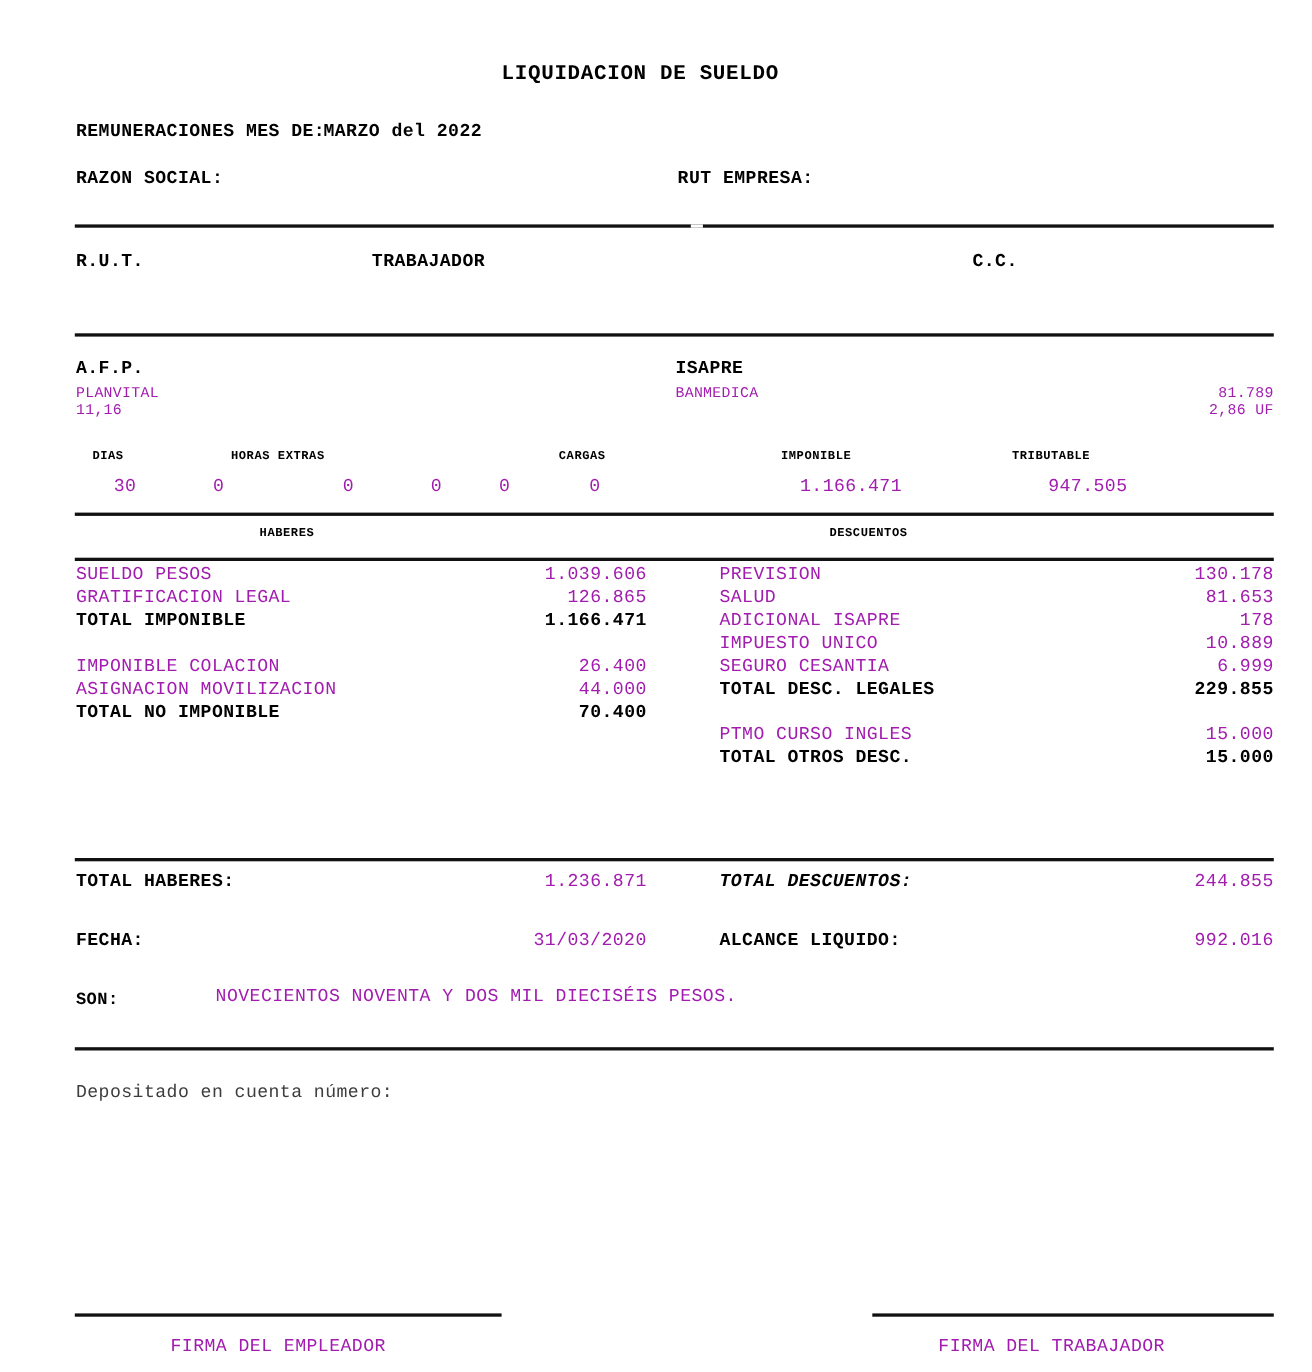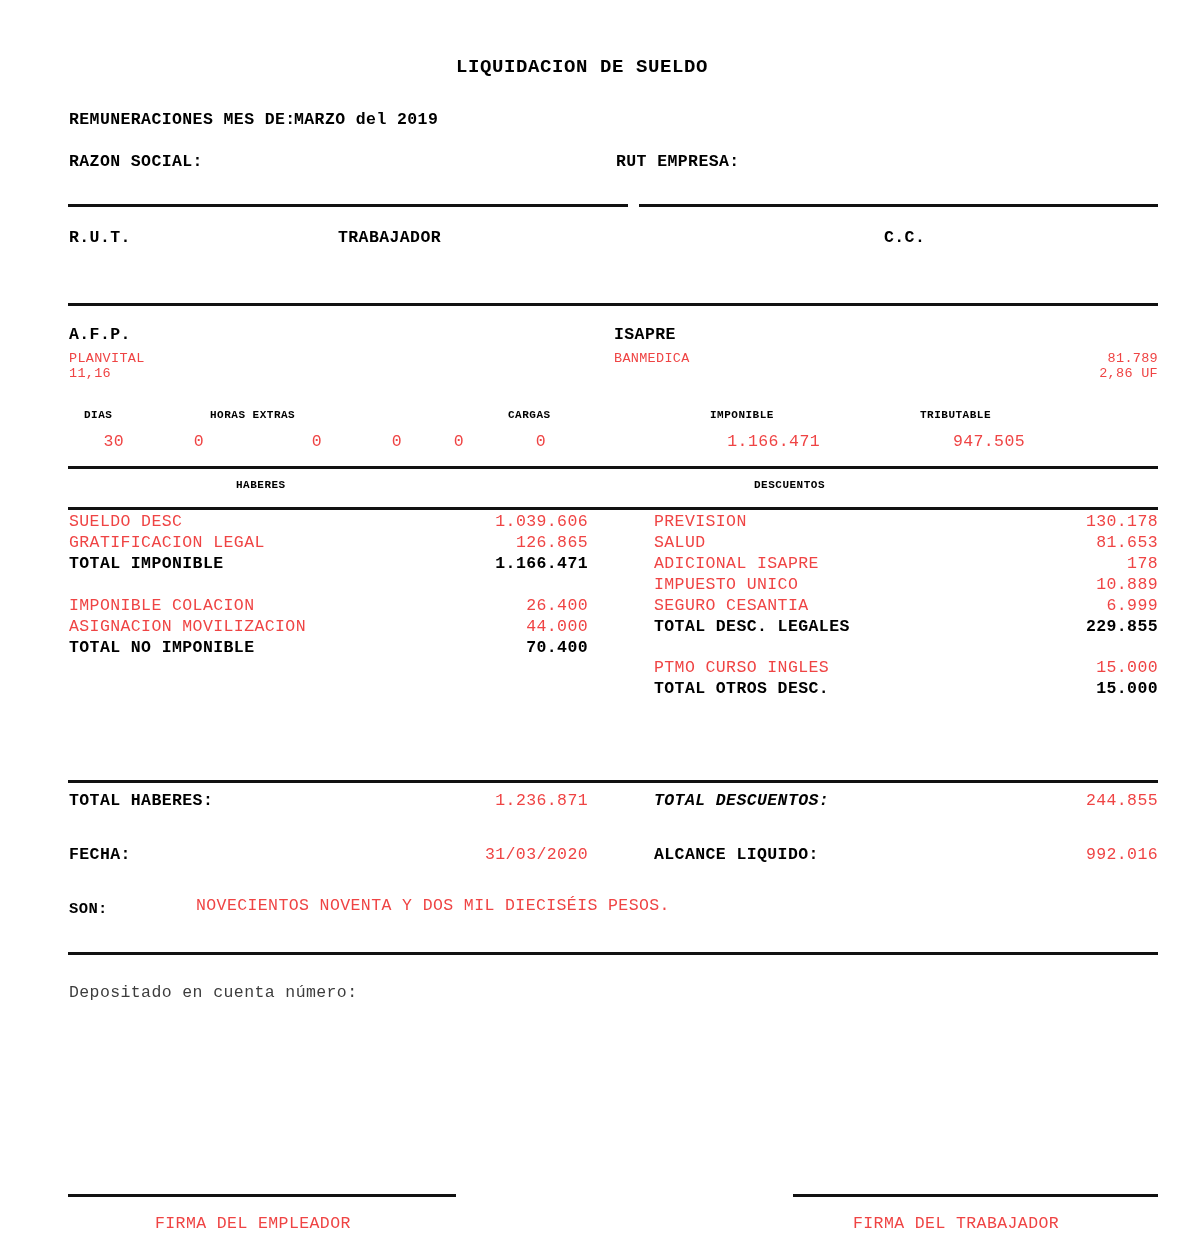--- a/index.html
+++ b/index.html
@@ -22,21 +22,21 @@
     height: 1099px;
   }
   
   .t {
     position: absolute;
     white-space: pre;
     font-family: "Liberation Mono", "DejaVu Sans Mono", monospace;
     line-height: 1;
   }
   .bold   { font-weight: bold; color: #000; }
-  .reg    { font-weight: normal; color: #ef4444; }
+  .reg    { font-weight: normal; color: #a21caf; }
   .regdk  { font-weight: normal; color: #3d3d3d; }
 
   .f19 { font-size: 19px; letter-spacing: 0.6px; }
   .f17 { font-size: 11px; letter-spacing: 0.5px; }
   .f16 { font-size: 16.5px; letter-spacing: 0.4px; }
   .f15 { font-size: 15.5px; letter-spacing: 0.4px; }
   .f13 { font-size: 13.5px; letter-spacing: 0.3px; }
 
   .ra { text-align: right; }
 
@@ -56,21 +56,21 @@
   }
 </style>
 </head>
 <body>
 
 <div class="page">
 
   <div class="t f19 bold" style="left:456px; top:58px;">LIQUIDACION DE SUELDO</div>
 
   <div class="t f16 bold" style="left:69px; top:112px;text-align:center;">REMUNERACIONES MES DE:</div>
-  <div class="t f16 bold" style="left:294px; top:112px;">MARZO del 2019</div>
+  <div class="t f16 bold" style="left:294px; top:112px;">MARZO del 2022</div>
 
   <div class="t f16 bold" style="left:69px; top:154px;">RAZON SOCIAL:</div>
   <div class="t f16 reg" style="left:250px; top:154px;"></div>
 
   <div class="t f16 bold" style="left:616px; top:154px;">RUT EMPRESA:</div>
   <div class="t f16 reg" style="left:790px; top:154px;"></div>
 
   <div class="rule thick" style="left:68px; top:204px; width:1090px;"></div>
   <div class="notch" style="left:628px; top:204px;"></div>
 
@@ -109,21 +109,21 @@
   <div class="t f16 reg ra" style="left:660px; top:434px; width:160px;">1.166.471</div>
   <div class="t f16 reg ra" style="left:880px; top:434px; width:145px;">947.505</div>
 
   <div class="rule thick" style="left:68px; top:466px; width:1090px;"></div>
 
   <div class="t f17 bold" style="left:236px; top:480px;">HABERES</div>
   <div class="t f17 bold" style="left:754px; top:480px;">DESCUENTOS</div>
 
   <div class="rule thick" style="left:68px; top:507px; width:1090px;"></div>
 
-  <div class="t f16 reg" style="left:69px; top:514px;">SUELDO DESC</div>
+  <div class="t f16 reg" style="left:69px; top:514px;">SUELDO PESOS</div>
   <div class="t f16 reg ra" style="left:400px; top:514px; width:188px;">1.039.606</div>
 
   <div class="t f16 reg" style="left:69px; top:535px;">GRATIFICACION LEGAL</div>
   <div class="t f16 reg ra" style="left:400px; top:535px; width:188px;">126.865</div>
 
   <div class="t f16 bold" style="left:69px; top:556px;">TOTAL IMPONIBLE</div>
   <div class="t f16 bold ra" style="left:400px; top:556px; width:188px;">1.166.471</div>
 
   <div class="t f16 reg" style="left:69px; top:598px;">IMPONIBLE COLACION</div>
   <div class="t f16 reg ra" style="left:400px; top:598px; width:188px;">26.400</div>

